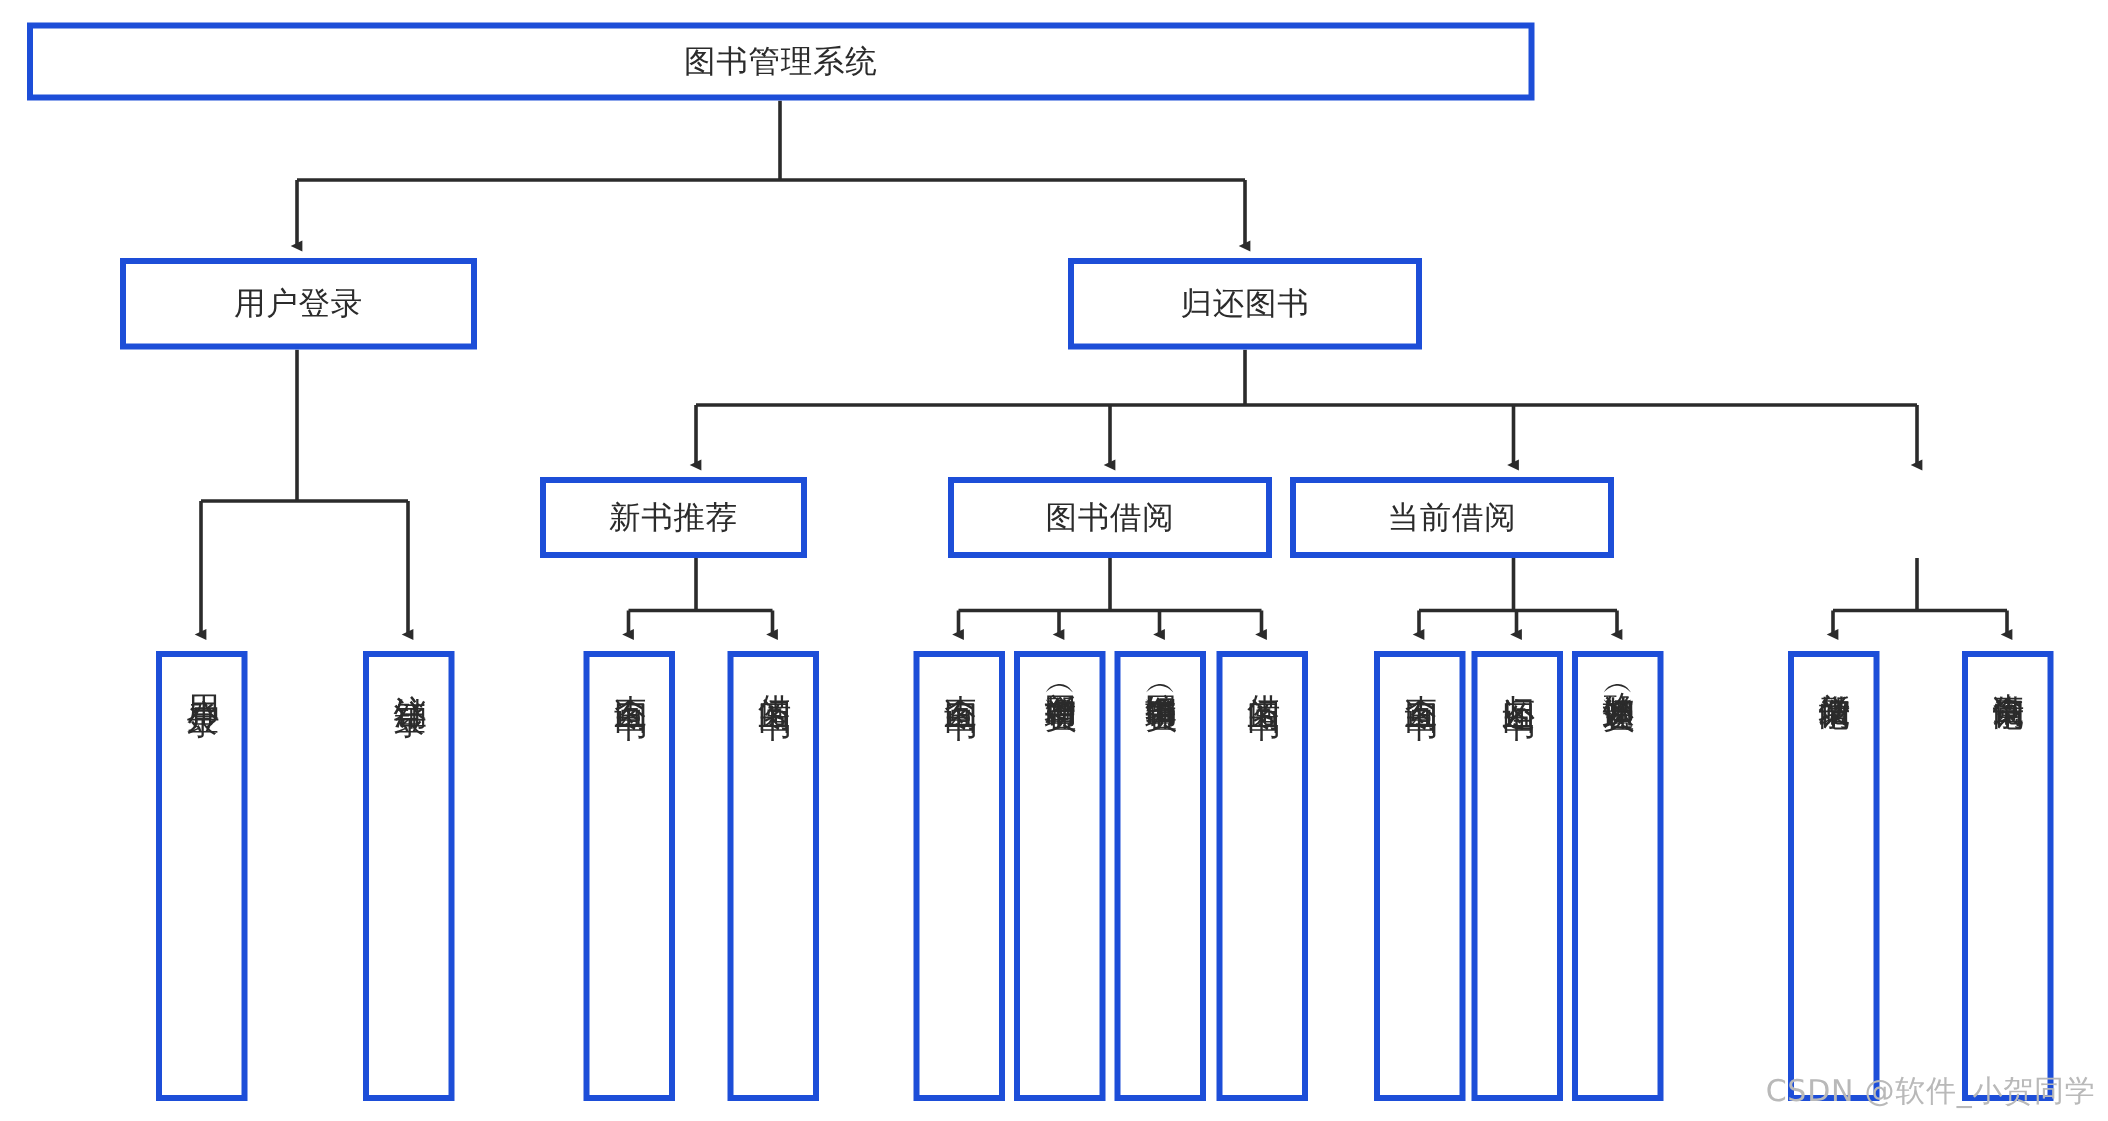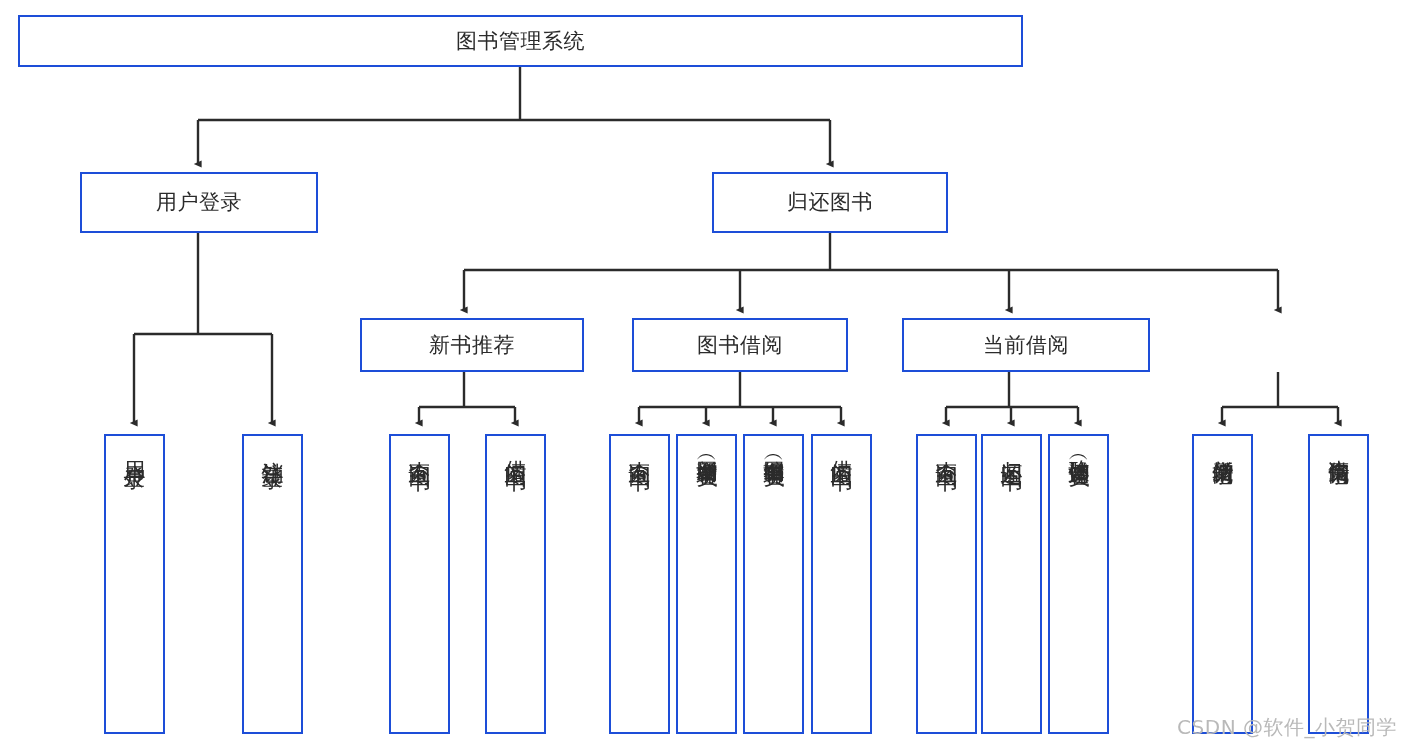--- a/index.html
+++ b/index.html
@@ -21,21 +21,21 @@
   #edges-layer {
     position: absolute;
     left: 0;
     top: 0;
     width: 1405px;
     height: 747px;
   }
   .node {
     position: absolute;
     box-sizing: border-box;
-    border: 2px solid #1d4ed8;
+    border: 4px solid #1d4ed8;
     background: #ffffff;
     display: flex;
     align-items: center;
     justify-content: center;
     z-index: 5;
   }
   .node-label {
     color: #2b2b2b;
     letter-spacing: 0.5px;
     line-height: 1.18;
@@ -135,29 +135,29 @@
   </div>
 
   <div class="node horizontal" style="left:80px; top:172px; width:238px; height:61px;">
     <span class="node-label">用户登录</span>
   </div>
 
   <div class="node horizontal" style="left:712px; top:172px; width:236px; height:61px;">
     <span class="node-label">归还图书</span>
   </div>
 
-  <div class="node horizontal" style="left:360px; top:318px; width:224px; height:54px;">
+  <div class="node horizontal" style="left:360px; top:318px; width:178px; height:54px;">
     <span class="node-label">新书推荐</span>
   </div>
 
   <div class="node horizontal" style="left:632px; top:318px; width:216px; height:54px;">
     <span class="node-label">图书借阅</span>
   </div>
 
-  <div class="node horizontal" style="left:902px; top:318px; width:248px; height:54px;">
+  <div class="node horizontal" style="left:860px; top:318px; width:216px; height:54px;">
     <span class="node-label">当前借阅</span>
   </div>
 
 
   <div class="node vertical" style="left:104px; top:434px; width:61px; height:300px;">
     <span class="node-label">用户登录</span>
   </div>
 
   <div class="node vertical" style="left:242px; top:434px; width:61px; height:300px;">
     <span class="node-label">注销登录</span>

